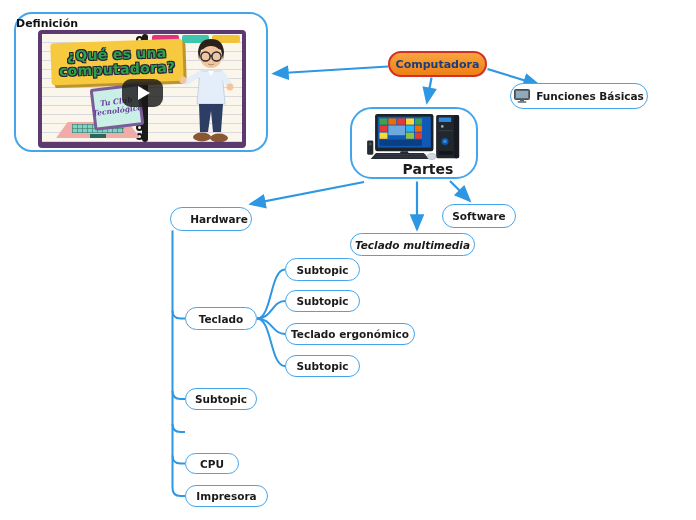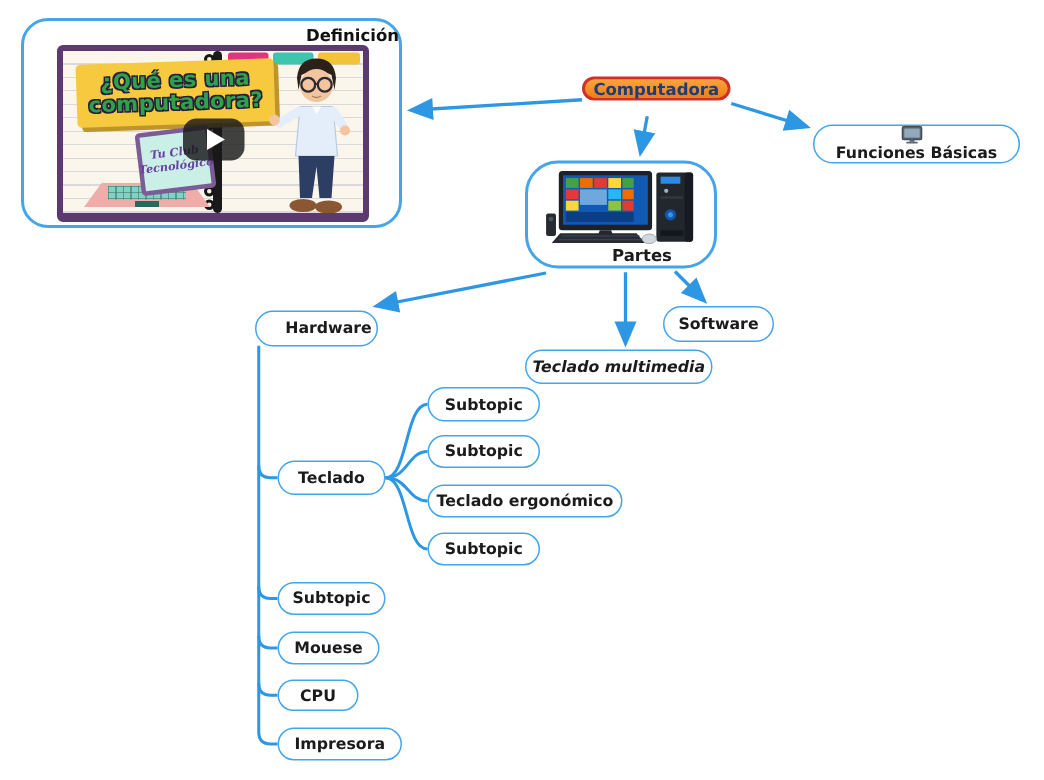--- a/index.html
+++ b/index.html
@@ -13,21 +13,21 @@
         white-space:nowrap;cursor:pointer;}
   .pill span{pointer-events:none;}
 
   .root{background:linear-gradient(#f9a53f,#ef7f13);border:2.5px solid #d13026;
         color:#1e3c78;font-size:11px;border-radius:14px;}
 
   .big{border-width:2px;border-radius:18px;display:block;}
 
   
   #definicion{left:14px;top:12px;width:254px;height:140px;}
-  #definicion .node-label{position:absolute;top:3px;left:0;width:100%;text-align:right;
+  #definicion .node-label{position:absolute;top:3px;left:0;width:100%;text-align:left;
         font-size:11px;font-weight:bold;color:#111;}
   .thumb{position:absolute;left:22px;top:16px;width:208px;height:118px;box-sizing:border-box;
         border:4px solid #5c3a6f;border-bottom-width:6px;border-radius:4px;
         background:#faf6ec;overflow:hidden;cursor:pointer;}
   .ruled{position:absolute;inset:0;
         background:repeating-linear-gradient(180deg,transparent 0 8px,rgba(130,140,185,.28) 8px 9px);}
   .tab{position:absolute;top:1px;height:8px;width:27px;border-radius:2px;}
   .spiral-bar{position:absolute;left:100px;top:0;bottom:0;width:6px;background:#1a1a1a;border-radius:3px;}
   .rings{position:absolute;left:94px;top:2px;bottom:2px;width:9px;display:flex;
         flex-direction:column;justify-content:space-between;}
@@ -51,21 +51,21 @@
   .trackpad{position:absolute;left:34px;top:12px;width:16px;height:4px;background:#27695e;}
   .person{position:absolute;left:136px;top:4px;}
   .play-btn{position:absolute;left:80px;top:45px;width:41px;height:28px;background:rgba(25,25,25,.82);
         border-radius:9px;display:flex;align-items:center;justify-content:center;cursor:pointer;}
   .play-btn i{display:block;width:0;height:0;border-left:12px solid #ffffff;
         border-top:7px solid transparent;border-bottom:7px solid transparent;margin-left:3px;}
 
   
   #partes{left:350px;top:107px;width:128px;height:72px;border-radius:22px;border-width:2px;
         flex-direction:column;justify-content:flex-start;padding-top:5px;}
-  #partes .node-label{font-size:11px;margin-top:1px;margin-left:28px;}
+  #partes .node-label{font-size:14px;margin-top:1px;margin-left:28px;}
 
   
   .mon-icon{display:inline-block;margin-right:6px;line-height:0;}
 </style>
 </head>
 <body>
 
 <div id="map">
 
   <svg id="edges" viewBox="0 0 696 520" xmlns="http://www.w3.org/2000/svg">
@@ -145,25 +145,25 @@
         <path d="M21,66 L45,66 L43,94 L35,94 L33,73 L30,94 L22,94 Z" fill="#2c3e63"></path>
         <ellipse cx="24" cy="99" rx="9" ry="4.4" fill="#8a5733"></ellipse>
         <ellipse cx="41" cy="100" rx="9" ry="4.4" fill="#8a5733"></ellipse>
       </svg>
       <div class="play-btn">
           <i></i>
         </div>
     </div>
   </div>
 
-  <div class="pill root" style="left:388px;top:51px;width:99px;height:16px;">
+  <div class="pill root" style="left:388px;top:51px;width:99px;height:26px;">
     <span>Computadora</span>
   </div>
 
-  <div class="pill" style="left:542px;top:83px;width:138px;height:26px;flex-direction:column;">
+  <div class="pill" style="left:510px;top:83px;width:138px;height:26px;">
     <svg class="mon-icon" width="16" height="14" viewBox="0 0 16 14">
       <rect x="0.5" y="0.5" width="15" height="10" rx="1" fill="#5d6770" stroke="#434b53"></rect>
       <rect x="2" y="2" width="12" height="7" fill="#90a9bd"></rect>
       <rect x="6" y="10.5" width="4" height="1.8" fill="#5d6770"></rect>
       <rect x="3.5" y="12.3" width="9" height="1.4" rx="0.7" fill="#5d6770"></rect>
     </svg>
     <span>Funciones Básicas</span>
   </div>
 
   <div id="partes" class="pill">
@@ -223,23 +223,20 @@
   </div>
   <div class="pill" style="left:285px;top:323px;width:130px;height:22px;">
     <span>Teclado ergonómico</span>
   </div>
   <div class="pill" style="left:285px;top:355px;width:75px;height:22px;">
     <span>Subtopic</span>
   </div>
   <div class="pill" style="left:185px;top:388px;width:72px;height:22px;">
     <span>Subtopic</span>
   </div>
-  <div class="pill" style="left:185px;top:421px;width:68px;height:22px;">
-    <span>Mouese</span>
-  </div>
   <div class="pill" style="left:185px;top:453px;width:54px;height:21px;">
     <span>CPU</span>
   </div>
   <div class="pill" style="left:185px;top:485px;width:83px;height:22px;align-items:center;">
     <span>Impresora</span>
   </div>
 
 </div>
 
 </body></html>

